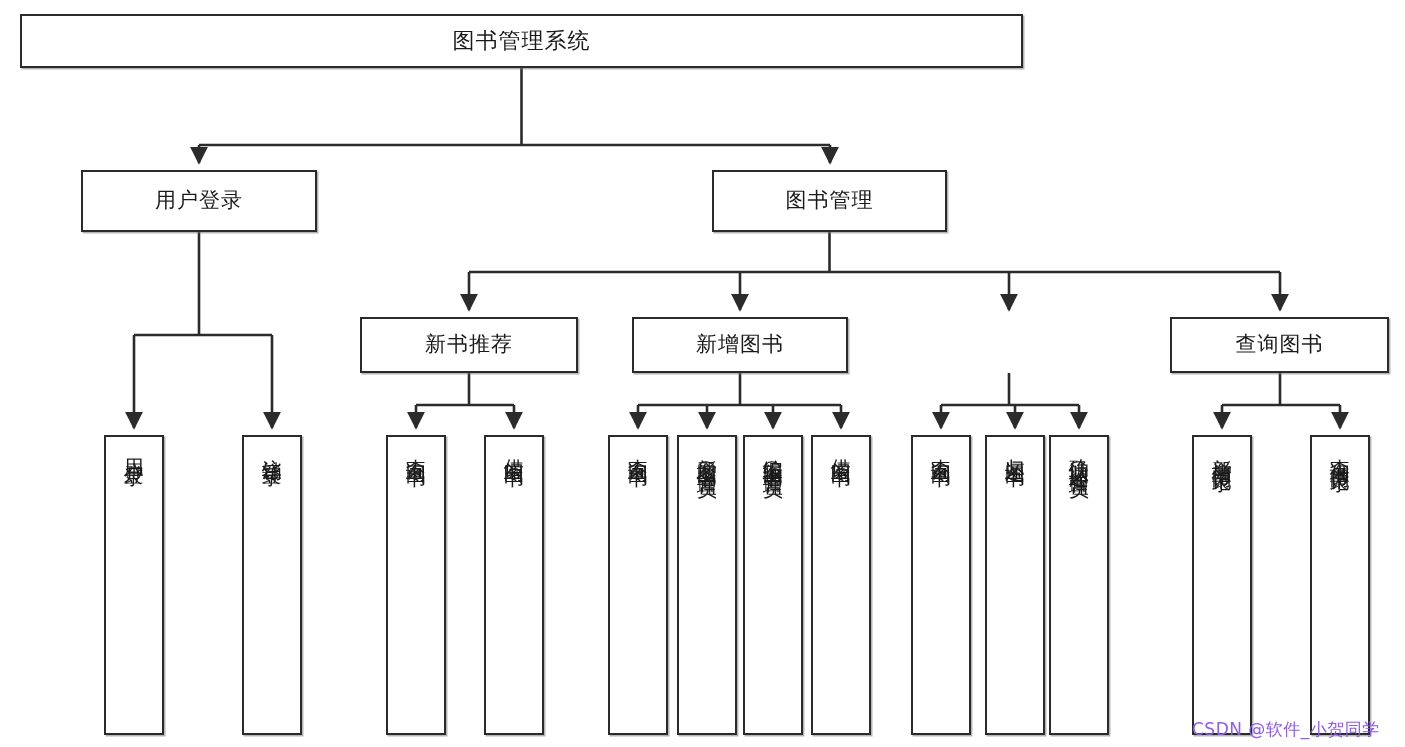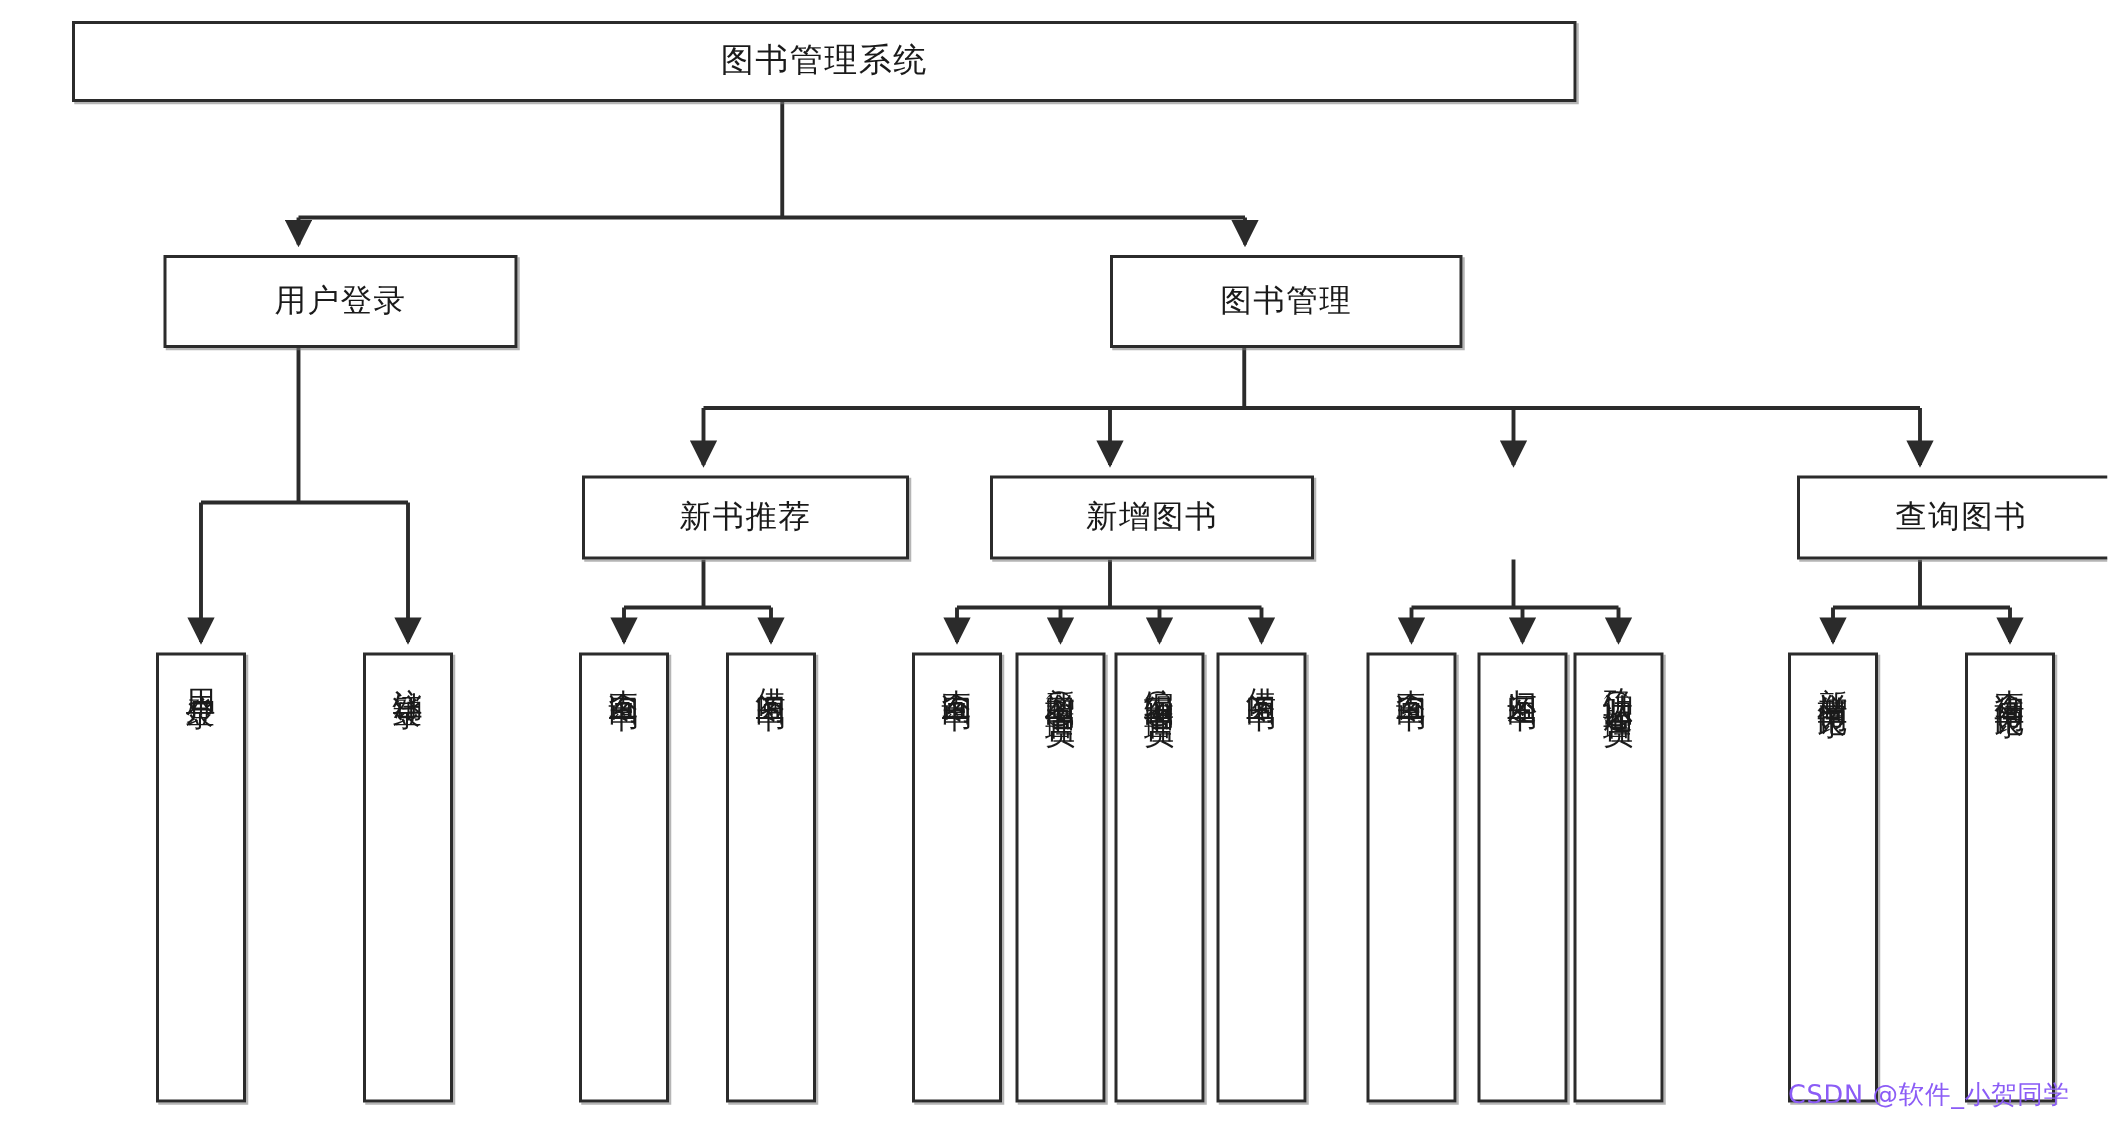--- a/index.html
+++ b/index.html
@@ -34,21 +34,20 @@
     display: flex;
     align-items: center;
     justify-content: center;
     color: #1a1a1a;
     box-shadow: 1.5px 1.5px 0 rgba(120,120,120,0.55);
   }
   .node.horiz {
     font-size: 21px;
     letter-spacing: 1px;
     line-height: 1.2;
-    margin-left: 28px;
   }
   .node.root {
     font-size: 22px;
   }
   .node.vert {
     align-items: flex-start;
     justify-content: center;
     padding-top: 6px;
   }
   .vert-text {

